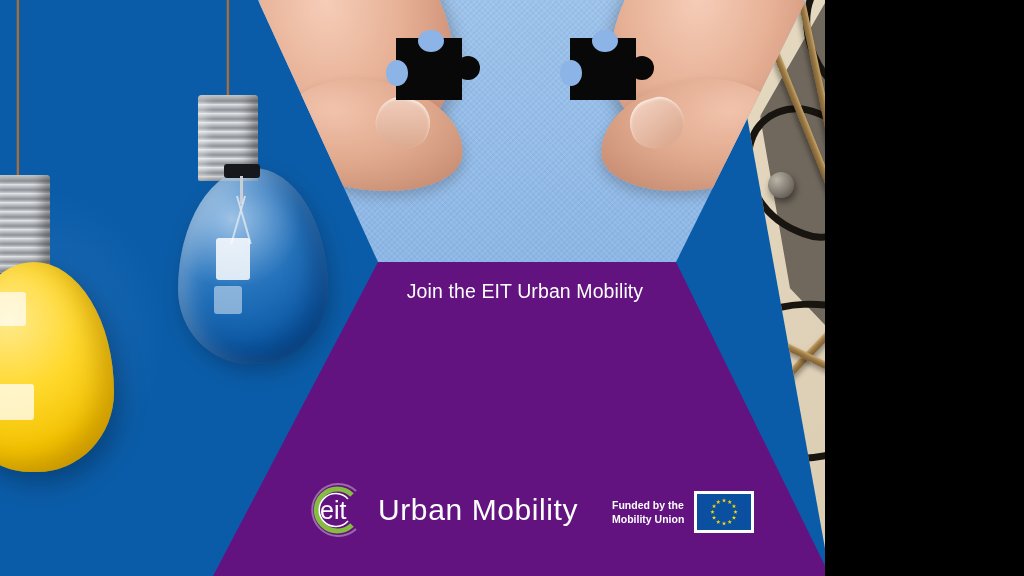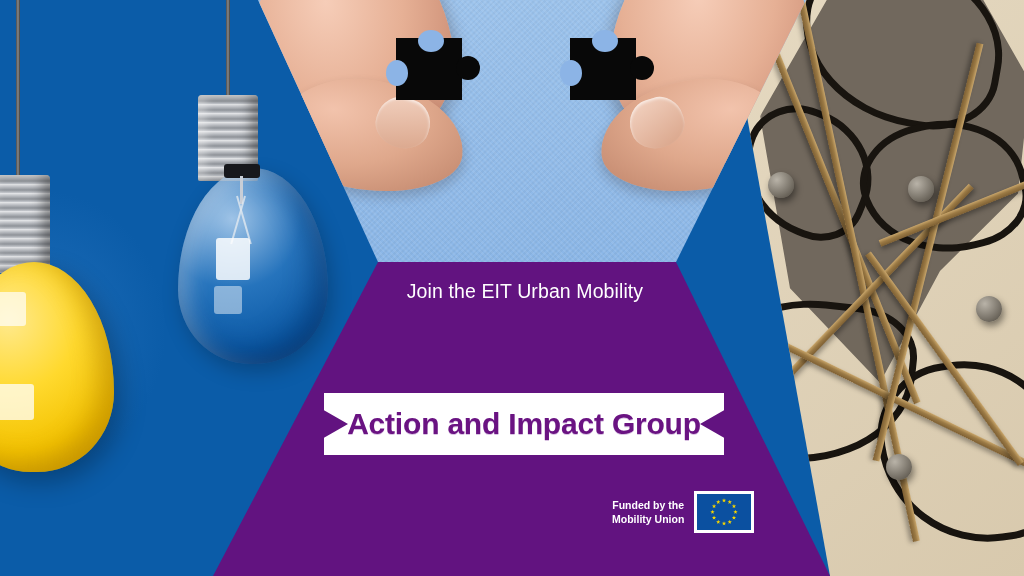--- a/index.html
+++ b/index.html
@@ -2,21 +2,21 @@
 <html><head>
 <meta charset="utf-8">
 <style>
   html, body {
     margin: 0;
     padding: 0;
     background: #000;
   }
   #poster {
     position: relative;
-    width: 1024px;
+    width: 825px;
     height: 576px;
     overflow: hidden;
     font-family: "Liberation Sans", sans-serif;
     background: #0b5ca8;
     user-select: none;
   }
 
   
   .panel { position: absolute; top: 0; left: 0; width: 1024px; height: 576px; }
   .bulb-scene {
@@ -214,21 +214,21 @@
   .eit-mark { position: relative; width: 64px; height: 60px; }
   .eit-word {
     color: #ffffff; font-size: 30px; letter-spacing: .6px;
     font-weight: 400; margin-left: 14px; white-space: nowrap;
   }
 
   
   .eu-badge { position: absolute; left: 612px; top: 491px; display: flex; align-items: center; gap: 10px; }
   .eu-text {
     color: #ffffff; font-size: 10.5px; font-weight: bold; line-height: 14px;
-    text-align: center; white-space: nowrap;
+    text-align: left; white-space: nowrap;
   }
   .eu-flag {
     width: 60px; height: 42px; background: #0b50a0;
     border: 3px solid #ffffff; position: relative; box-sizing: border-box;
   }
 </style>
 </head>
 <body>
 
 <div id="poster">
@@ -297,24 +297,32 @@
       <div class="notch2"></div>
     </div>
   </div>
 
   <div class="purple-block"></div>
 
   <div class="copy">
     <div>Join the EIT Urban Mobility</div>
   </div>
 
-  <div class="headline-banner">
-    <span class="headline-text">Action and Impact Group</span>
-  </div>
-
+
+  <div class="eit-logo">
+    <div class="eit-mark">
+      <svg width="64" height="60" viewBox="0 0 64 60">
+        <path d="M56 11 A26 26 0 1 0 56 49" fill="none" stroke="#9b6aa8" stroke-width="2"></path>
+        <path d="M52 15 A21 21 0 1 0 52 45" fill="none" stroke="#86bc40" stroke-width="5"></path>
+        <path d="M48 19 A16.5 16.5 0 1 0 48 41" fill="none" stroke="#ffffff" stroke-width="1.6"></path>
+        <text x="20" y="39" font-family="'Liberation Sans', sans-serif" font-size="25" fill="#ffffff">eit</text>
+      </svg>
+    </div>
+    <div class="eit-word">Urban Mobility</div>
+  </div>
 
   <div class="eu-badge">
     <div class="eu-text">
       <div>Funded by the</div>
       <div>Mobility Union</div>
     </div>
     <div class="eu-flag">
       <svg width="54" height="36" viewBox="0 0 54 36" style="display:block">
         <g fill="#f6d500">
           <g id="eustars">

